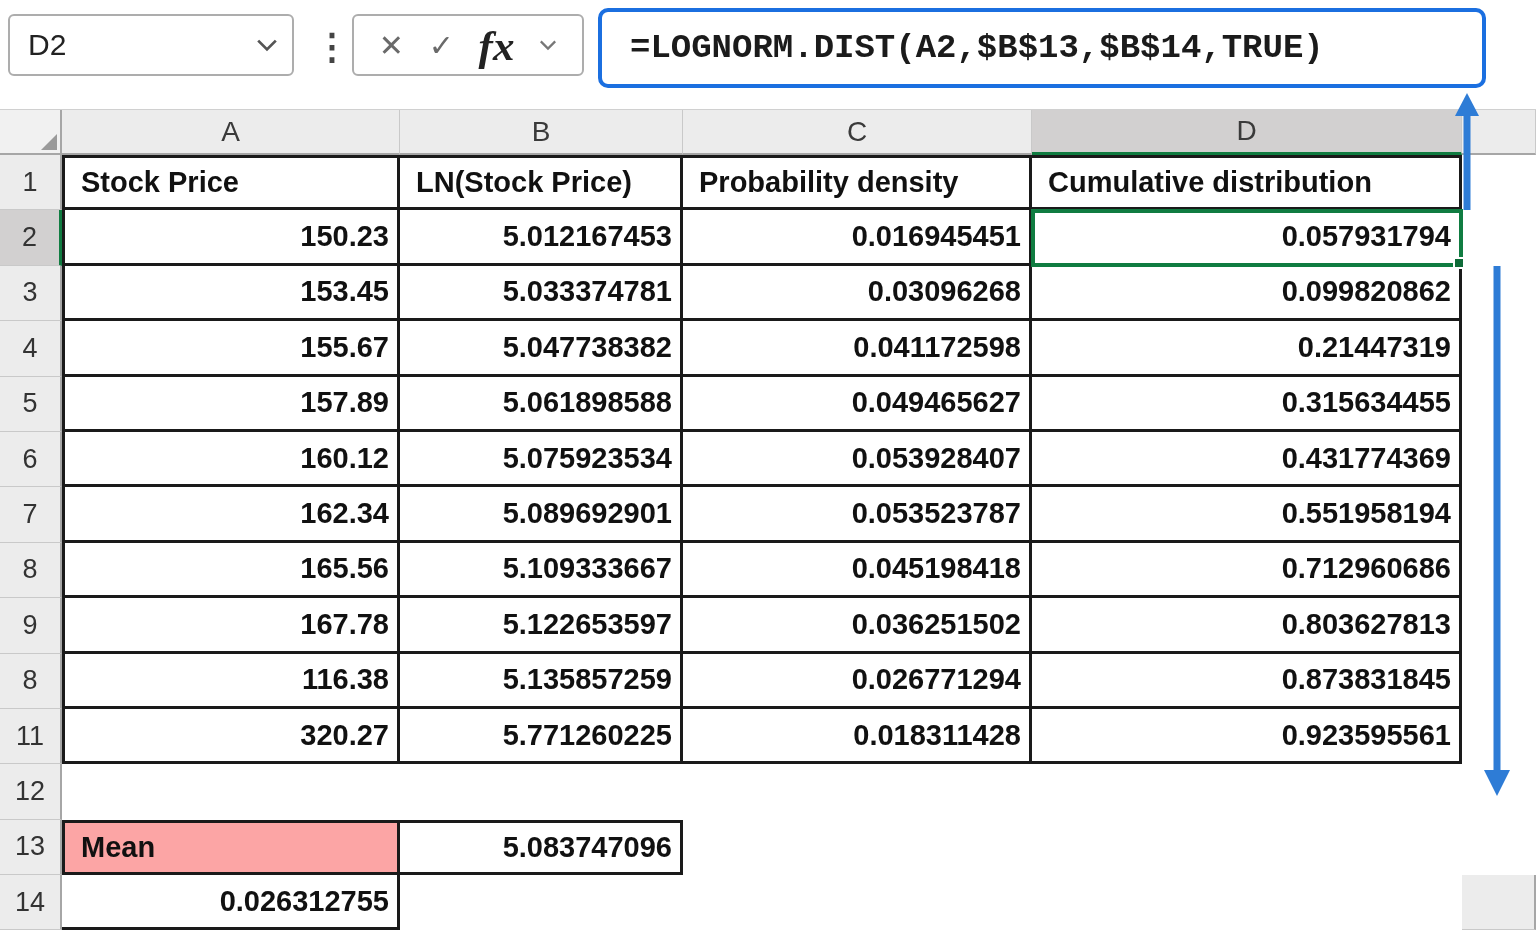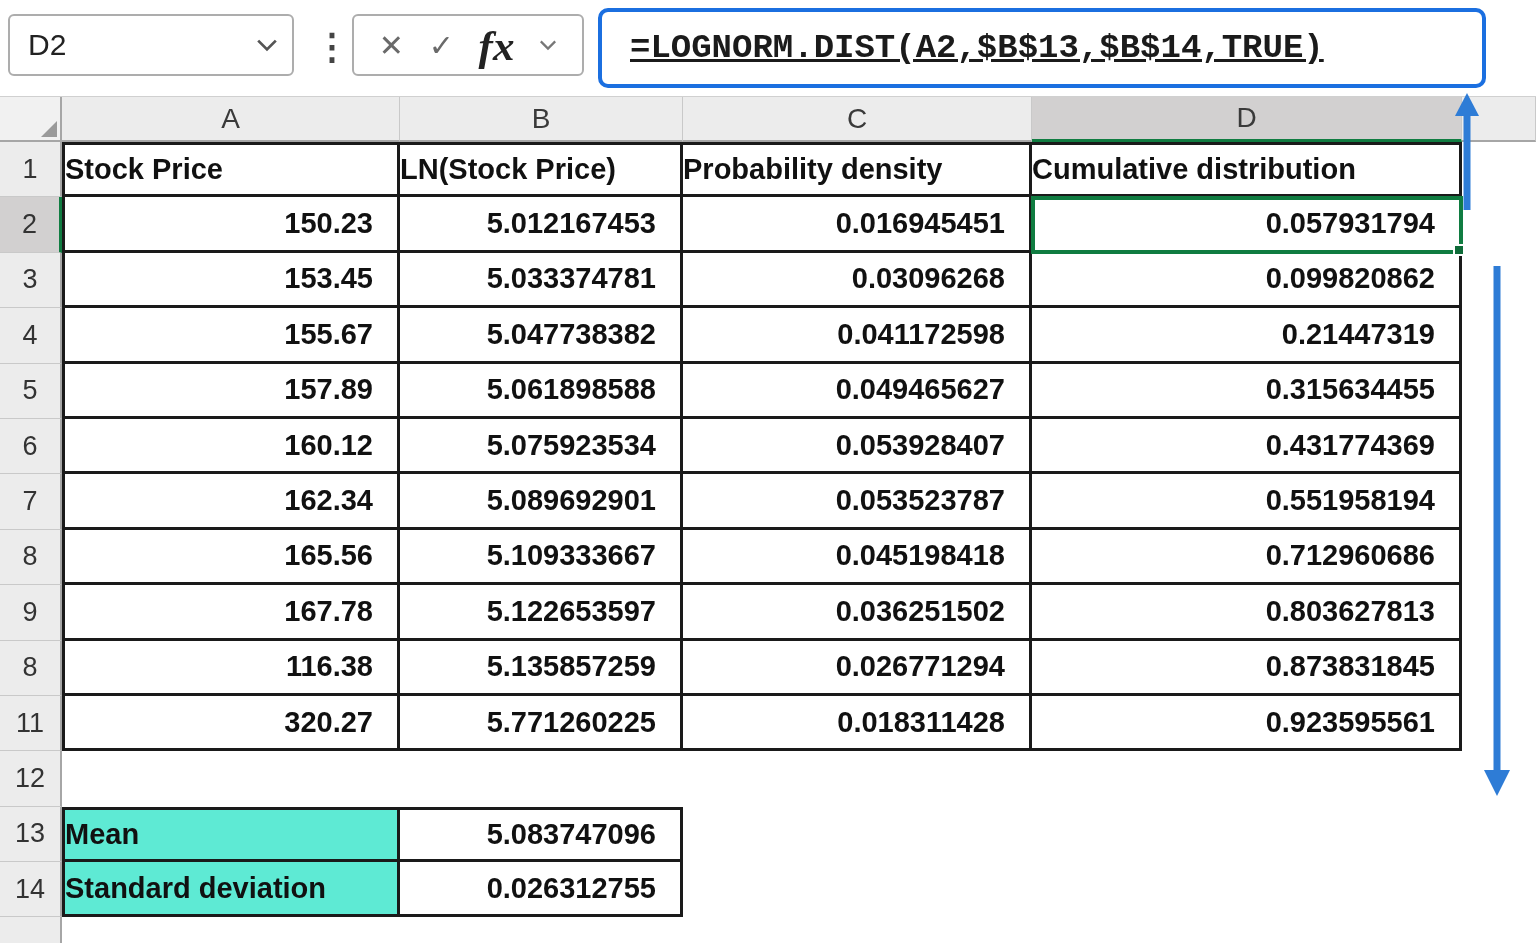--- a/index.html
+++ b/index.html
@@ -1,61 +1,61 @@
 <!DOCTYPE html>
 <html><head>
 <meta charset="utf-8">
 <style>
   * { box-sizing: border-box; margin: 0; padding: 0; }
   html, body { background: #fff; font-family: "Liberation Sans", sans-serif; }
   .app { position: relative; width: 1536px; height: 943px; background: #fff; overflow: hidden; }
 
   
-  .formula-row { position: relative; height: 96px; background: #fff; }
+  .formula-row { position: relative; height: 109px; background: #fff; }
   .name-box { position: absolute; left: 8px; top: 14px; width: 286px; height: 62px;
               border: 2px solid #adadad; border-radius: 6px; background: #fff;
               display: flex; align-items: center; padding: 0 14px 0 18px; }
   .nb-text { font-size: 30px; color: #222; flex: 1; }
   .chev { width: 22px; height: 14px; stroke: #555; fill: none; stroke-width: 2.5; }
   .fb-dots { position: absolute; left: 314px; top: 26px; font-size: 36px; color: #444; font-weight: bold; }
   .fx-group { position: absolute; left: 352px; top: 14px; width: 232px; height: 62px;
               border: 2px solid #adadad; border-radius: 6px; background: #fff;
               display: flex; align-items: center; justify-content: space-evenly; }
   .fxb { font-size: 30px; color: #6a6a6a; }
   .fxb.fx { color: #222; font-size: 43px; font-family: "Liberation Serif", serif; font-weight: bold; font-style: italic; }
   .fx-chev { width: 18px; height: 12px; stroke: #777; fill: none; stroke-width: 2.5; }
   .formula-input { position: absolute; left: 598px; top: 8px; width: 888px; height: 80px;
                    border: 4px solid #1b6fe0; border-radius: 10px; background: #fff;
                    display: flex; align-items: center; padding-left: 28px; }
   .formula-text { font-family: "Liberation Mono", monospace; font-weight: bold;
-                  font-size: 34px; color: #1b1b1b; white-space: nowrap; text-decoration: underline; }
+                  font-size: 34px; color: #1b1b1b; white-space: nowrap; }
 
   
   .colhdr-row { display: grid; grid-template-columns: 62px 338px 283px 349px 430px 1fr;
                 height: 46px; border-top: 1px solid #d0d0d0; }
   .corner { background: #f1f1f1; border-right: 2px solid #a6a6a6; border-bottom: 2px solid #a6a6a6; position: relative; }
   .tri { position: absolute; right: 3px; bottom: 3px; width: 0; height: 0;
          border-left: 16px solid transparent; border-bottom: 16px solid #9a9a9a; }
   .colh { background: #ececec; border-right: 1px solid #c9c9c9; border-bottom: 2px solid #a6a6a6;
           display: flex; align-items: center; justify-content: center; font-size: 28px; color: #3a3a3a; }
   .colh.sel { background: #d2d0d0; border-bottom: 3px solid #107c41; }
 
   
   .sheet { display: grid; grid-template-columns: 62px 338px 283px 349px 430px 1fr; grid-auto-rows: 55.4px; }
   .rowh { background: #ececec; border-right: 2px solid #a6a6a6; border-bottom: 1px solid #c9c9c9;
           display: flex; align-items: center; justify-content: center; font-size: 27px; color: #333; }
   .rowh.sel { background: #d2d0d0; border-right: 3px solid #107c41; }
   .cell { background: #fff; display: flex; align-items: center; font-size: 29px; font-weight: bold;
           color: #111; position: relative; overflow: visible; white-space: nowrap; }
-  .cell.num { justify-content: flex-end; padding-right: 24px; }
-  .cell.th { padding-left: 0; }
+  .cell.num { justify-content: flex-end; padding-right: 8px; }
+  .cell.th { padding-left: 16px; }
   .cell.b { border-right: 3px solid #1a1a1a; border-bottom: 3px solid #1a1a1a; }
   .cell.t { border-top: 3px solid #1a1a1a; }
   .cell.l { border-left: 3px solid #1a1a1a; }
-  .cell.statlbl { background: #5eead4; }
+  .cell.statlbl { background: #fca5a5; }
   .cell.selected { outline: 4px solid #107c41; outline-offset: -3px; z-index: 2; }
   .fill-handle { position: absolute; right: -6px; bottom: -6px; width: 12px; height: 12px;
                  background: #0e6b38; border: 2px solid #fff; z-index: 3; }
 
   
   .arrows { position: absolute; left: 0; top: 0; pointer-events: none; z-index: 5; }
   .arrows line { stroke: #2e7cd6; stroke-width: 7; }
   .arrows polygon { fill: #2e7cd6; }
 </style>
 </head>
@@ -168,21 +168,20 @@
       <div class="cell blank"></div>
       <div class="cell blank"></div>
       <div class="cell blank"></div>
       <div class="rowh">13</div>
       <div class="cell th b l statlbl t">Mean</div>
       <div class="cell num b t">5.083747096</div>
       <div class="cell blank"></div>
       <div class="cell blank"></div>
       <div class="cell blank"></div>
       <div class="rowh">14</div>
-      <div class="cell th b l statlbl">Standard deviation</div>
       <div class="cell num b">0.026312755</div>
       <div class="cell blank"></div>
       <div class="cell blank"></div>
       <div class="cell blank"></div>
       <div class="rowh"></div>
       <div class="cell blank"></div>
       <div class="cell blank"></div>
       <div class="cell blank"></div>
       <div class="cell blank"></div>
       <div class="cell blank"></div>

